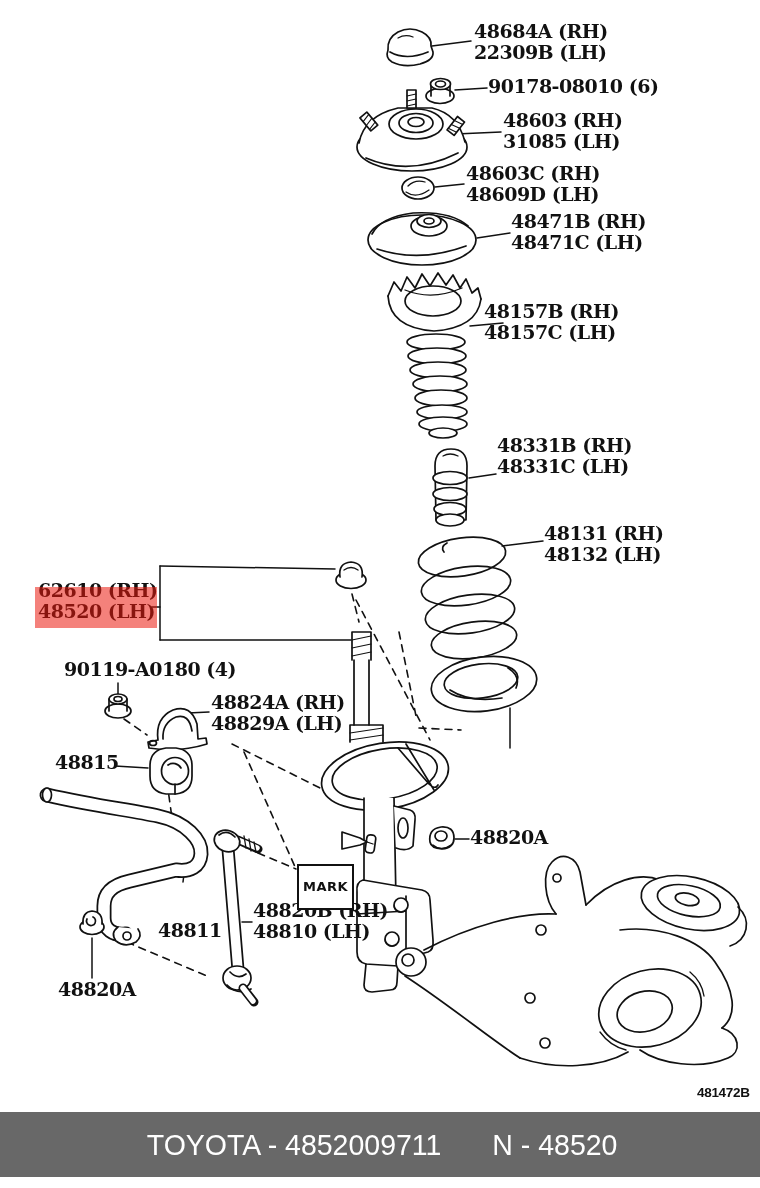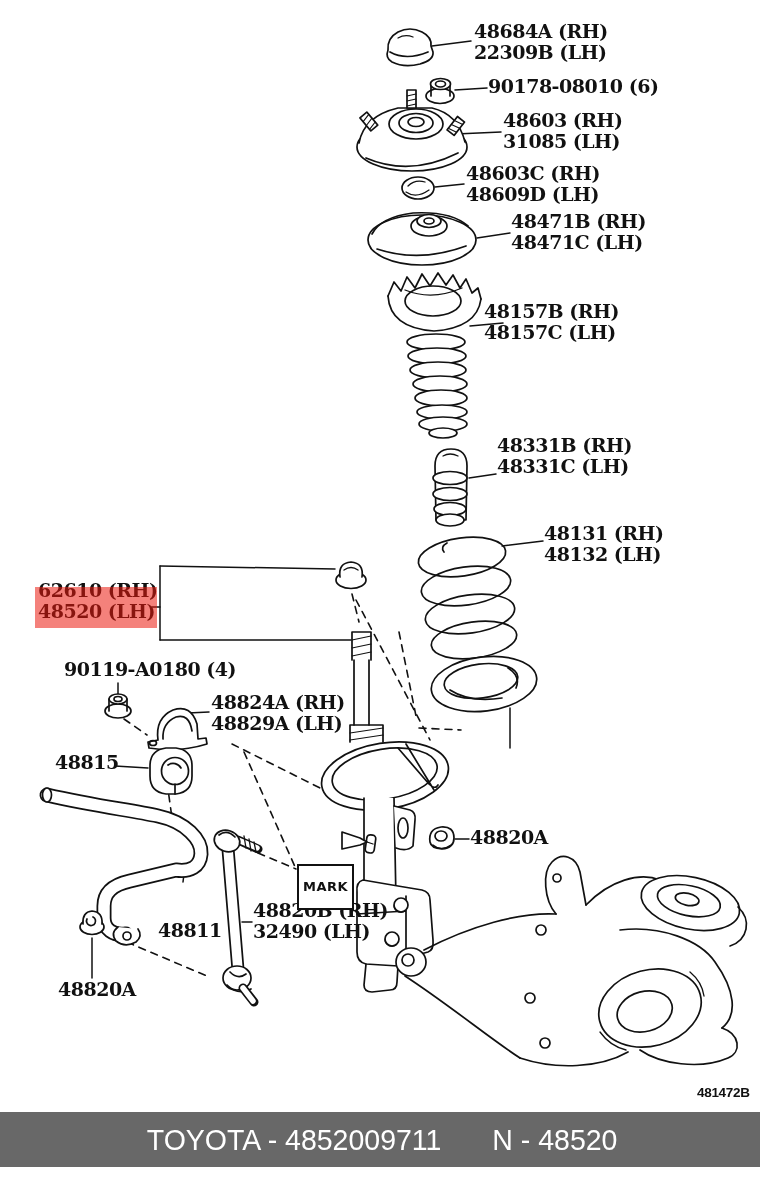--- a/index.html
+++ b/index.html
@@ -30,21 +30,21 @@
     border:2px solid var(--line);background:#fff;
     font:700 13px/16px "DejaVu Sans",sans-serif;
     padding:13px 4px;letter-spacing:0.5px;color:var(--line);
   }
   .diagram-code{
     position:absolute;z-index:3;left:697px;top:1085px;
     font:700 13.5px/15px "Liberation Sans",sans-serif;color:var(--line);
     letter-spacing:-0.3px;
   }
   .footer-bar{
-    position:absolute;z-index:5;left:0;top:1112px;width:760px;height:55px;
+    position:absolute;z-index:5;left:0;top:1112px;width:760px;height:65px;
     background:var(--footer-bg);display:flex;align-items:center;justify-content:center;
     gap:40px;
   }
   .footer-bar span{
     font:400 30px/32px "Liberation Sans",sans-serif;color:var(--footer-text);
     transform:scaleX(0.95);letter-spacing:0px;white-space:nowrap;
   }
 </style>
 </head>
 <body>
@@ -340,21 +340,21 @@
       <span>48829A (LH)</span>
     </div>
   <div class="pl" style="left:55px;top:752px">
       <span>48815</span>
     </div>
   <div class="pl" style="left:158px;top:920px">
       <span>48811</span>
     </div>
   <div class="pl" style="left:253px;top:900px">
       <span>48820B (RH)</span>
-      <span>32490 (LH)</span>
+      <span>48810 (LH)</span>
     </div>
   <div class="pl" style="left:58px;top:979px">
       <span>48820A</span>
     </div>
   <div class="pl" style="left:470px;top:827px">
       <span>48820A</span>
     </div>
 
   <div class="mark-box">MARK</div>
 

